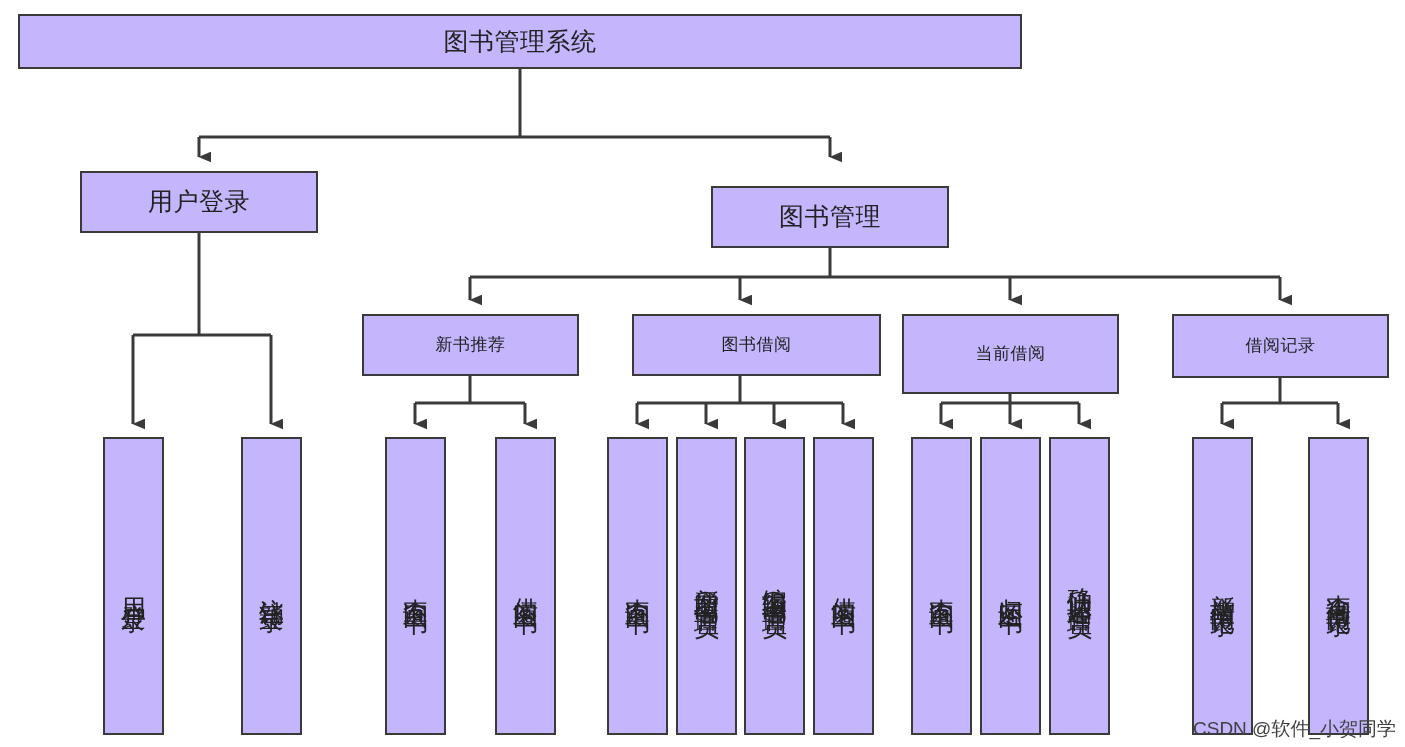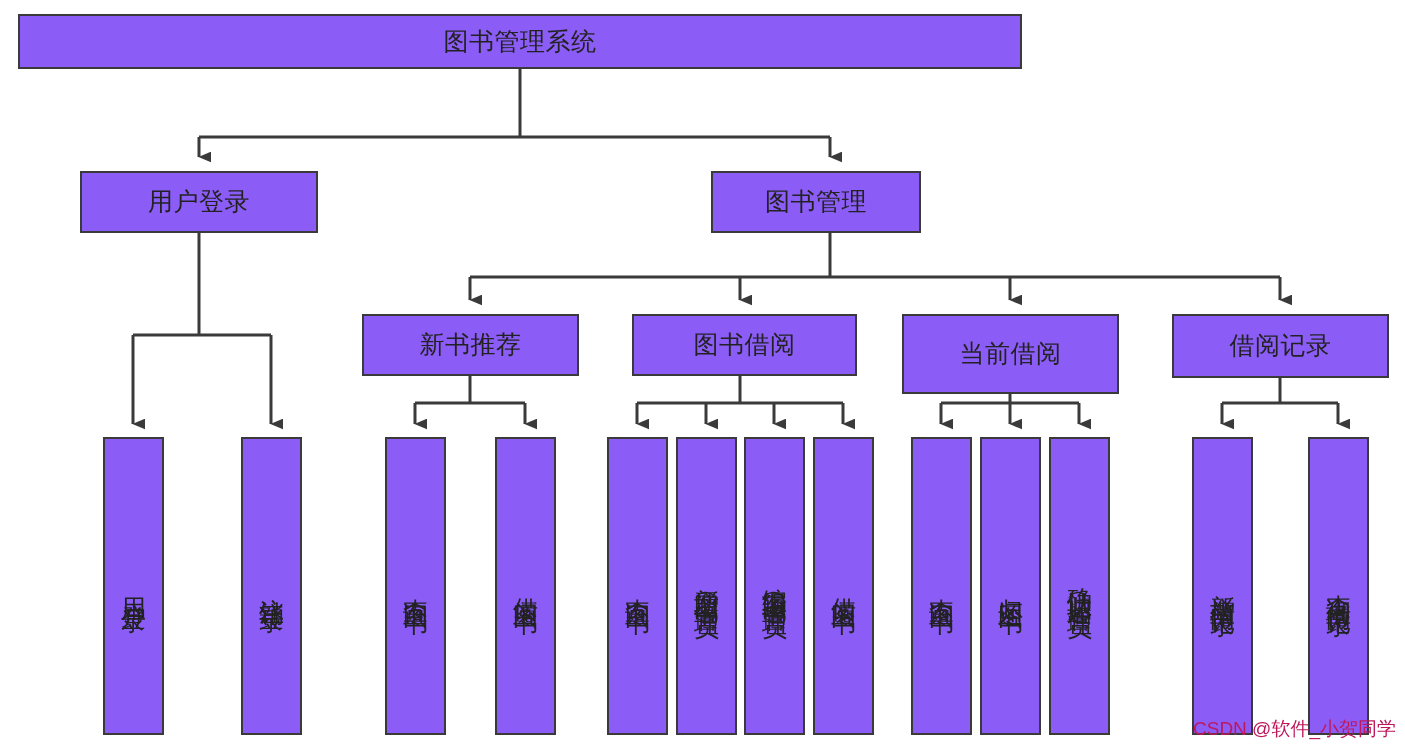--- a/index.html
+++ b/index.html
@@ -21,51 +21,51 @@
     position: absolute;
     left: 0;
     top: 0;
     width: 1405px;
     height: 747px;
     pointer-events: none;
   }
   .node {
     position: absolute;
     box-sizing: border-box;
-    background: #8b5cf6;
+    background: #c4b5fd;
     border: 2px solid #3a3a3a;
     display: flex;
     align-items: center;
     justify-content: center;
     overflow: hidden;
   }
   .node-label {
     color: #222222;
     letter-spacing: 0.5px;
     white-space: nowrap;
     line-height: 1.1;
   }
   .node.root .node-label { font-size: 25px; }
   .node.lvl2 .node-label { font-size: 25px; }
-  .node.lvl3 .node-label { font-size: 25px; }
+  .node.lvl3 .node-label { font-size: 17px; }
   .node.leaf {
     align-items: center;
     justify-content: center;
   }
   .node.leaf .node-label {
     writing-mode: vertical-rl;
     text-orientation: upright;
     font-size: 25px;
     letter-spacing: 4px;
     line-height: 1.0;
     max-height: 100%;
   }
   .watermark {
     position: absolute;
-    color: #be185d;
+    color: #404040;
     font-size: 19px;
     white-space: nowrap;
     user-select: none;
   }
 </style>
 </head>
 <body>
 
 <div id="diagram-root">
 
@@ -119,28 +119,28 @@
     </g>
   </svg>
 
   <div class="node root" style="left:18px; top:14px; width:1004px; height:55px;">
     <span class="node-label">图书管理系统</span>
   </div>
 
   <div class="node lvl2" style="left:80px; top:171px; width:238px; height:62px;">
     <span class="node-label">用户登录</span>
   </div>
-  <div class="node lvl2" style="left:711px; top:171px; width:210px; height:62px;">
+  <div class="node lvl2" style="left:711px; top:186px; width:238px; height:62px;">
     <span class="node-label">图书管理</span>
   </div>
 
   <div class="node lvl3" style="left:362px; top:314px; width:217px; height:62px;">
     <span class="node-label">新书推荐</span>
   </div>
-  <div class="node lvl3" style="left:632px; top:314px; width:225px; height:62px;">
+  <div class="node lvl3" style="left:632px; top:314px; width:249px; height:62px;">
     <span class="node-label">图书借阅</span>
   </div>
   <div class="node lvl3" style="left:902px; top:314px; width:217px; height:80px;">
     <span class="node-label">当前借阅</span>
   </div>
   <div class="node lvl3" style="left:1172px; top:314px; width:217px; height:64px;">
     <span class="node-label">借阅记录</span>
   </div>
 
   <div class="node leaf" style="left:103px; top:437px; width:61px; height:298px;">

